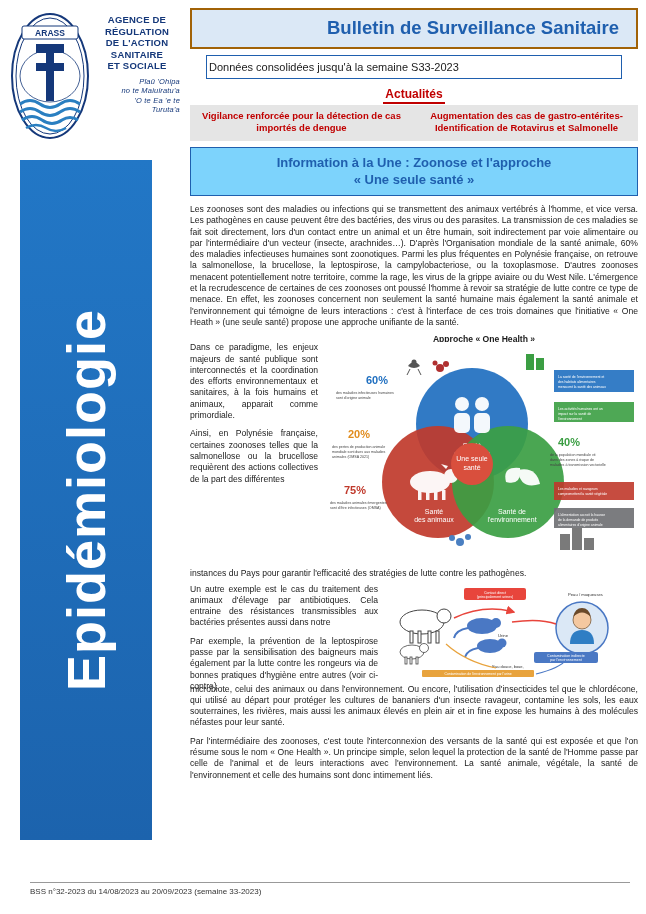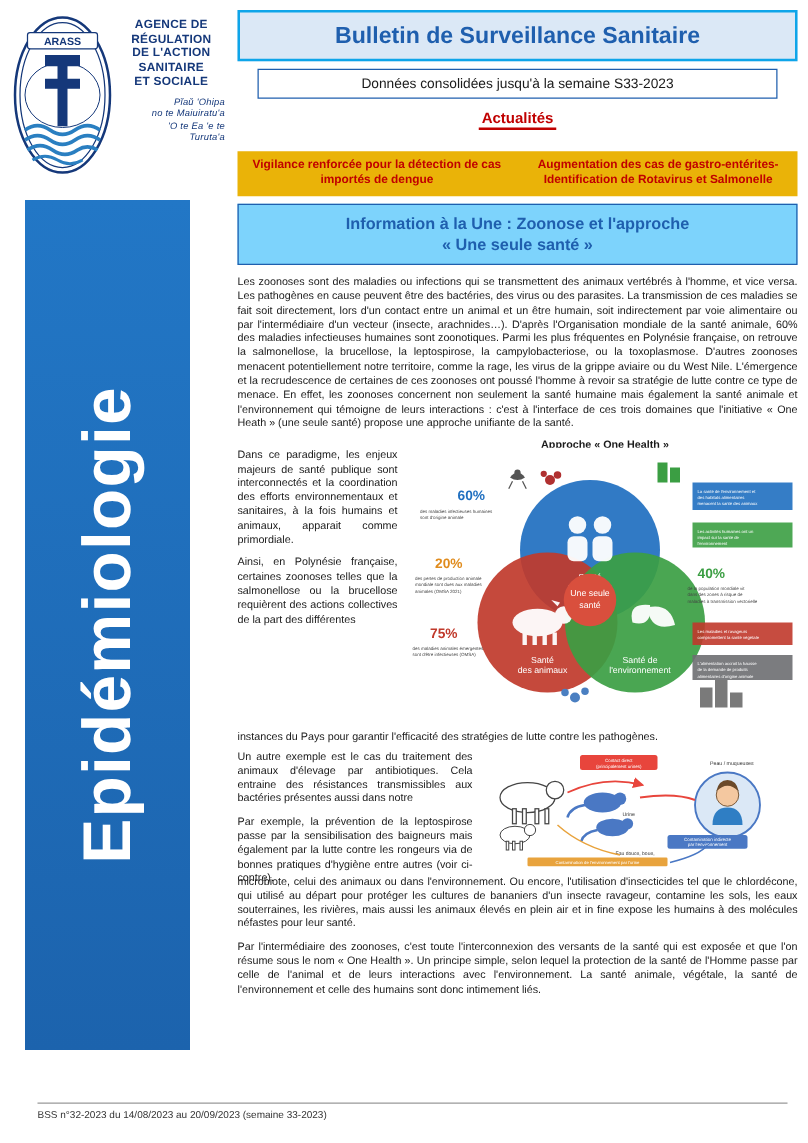--- a/index.html
+++ b/index.html
@@ -79,65 +79,64 @@
   }
 
   
   #main-col {
     position: absolute;
     left: 190px; top: 8px;
     width: 448px;
   }
 
   .header-box {
-    border: 2px solid #0ea5e9;
+    border: 2px solid #a16207;
     background: #dbe8f6;
-    padding: 6px 4px 8px 4px;
-    text-align: center;
+    padding: 6px 17px 8px 4px;
+    text-align: right;
   }
   .header-title {
     color: #1f5fae;
     font-size: 18.5px;
     font-weight: bold;
     line-height: 23px;
   }
   .header-sub {
     color: #1f5fae;
     font-size: 16px;
     line-height: 22px;
     margin-top: 2px;
   }
 
   .data-box {
     margin: 6px 16px 0 16px;
     border: 1px solid #1f5fae;
-    text-align: center;
     padding: 5px 2px;
     font-size: 11px;
     color: #1a1a1a;
     background: #ffffff;
   }
 
   .actualites-title {
     margin-top: 8px;
     text-align: center;
     font-weight: bold;
     font-size: 12px;
     color: #c00000;
   }
   .actualites-title span {
     border-bottom: 2px solid #c00000;
     padding: 0 2px 1px 2px;
   }
 
   .actu-row {
-    margin-top: 20px;
+    margin-top: 4px;
     display: flex;
     gap: 2px;
-    background: #eab308;
+    background: #e5e5e5;
   }
   .actu-cell {
     flex: 1;
     padding: 5px 6px 7px 6px;
     text-align: center;
     font-size: 9.5px;
     font-weight: bold;
     color: #c00000;
     line-height: 12px;
   }

